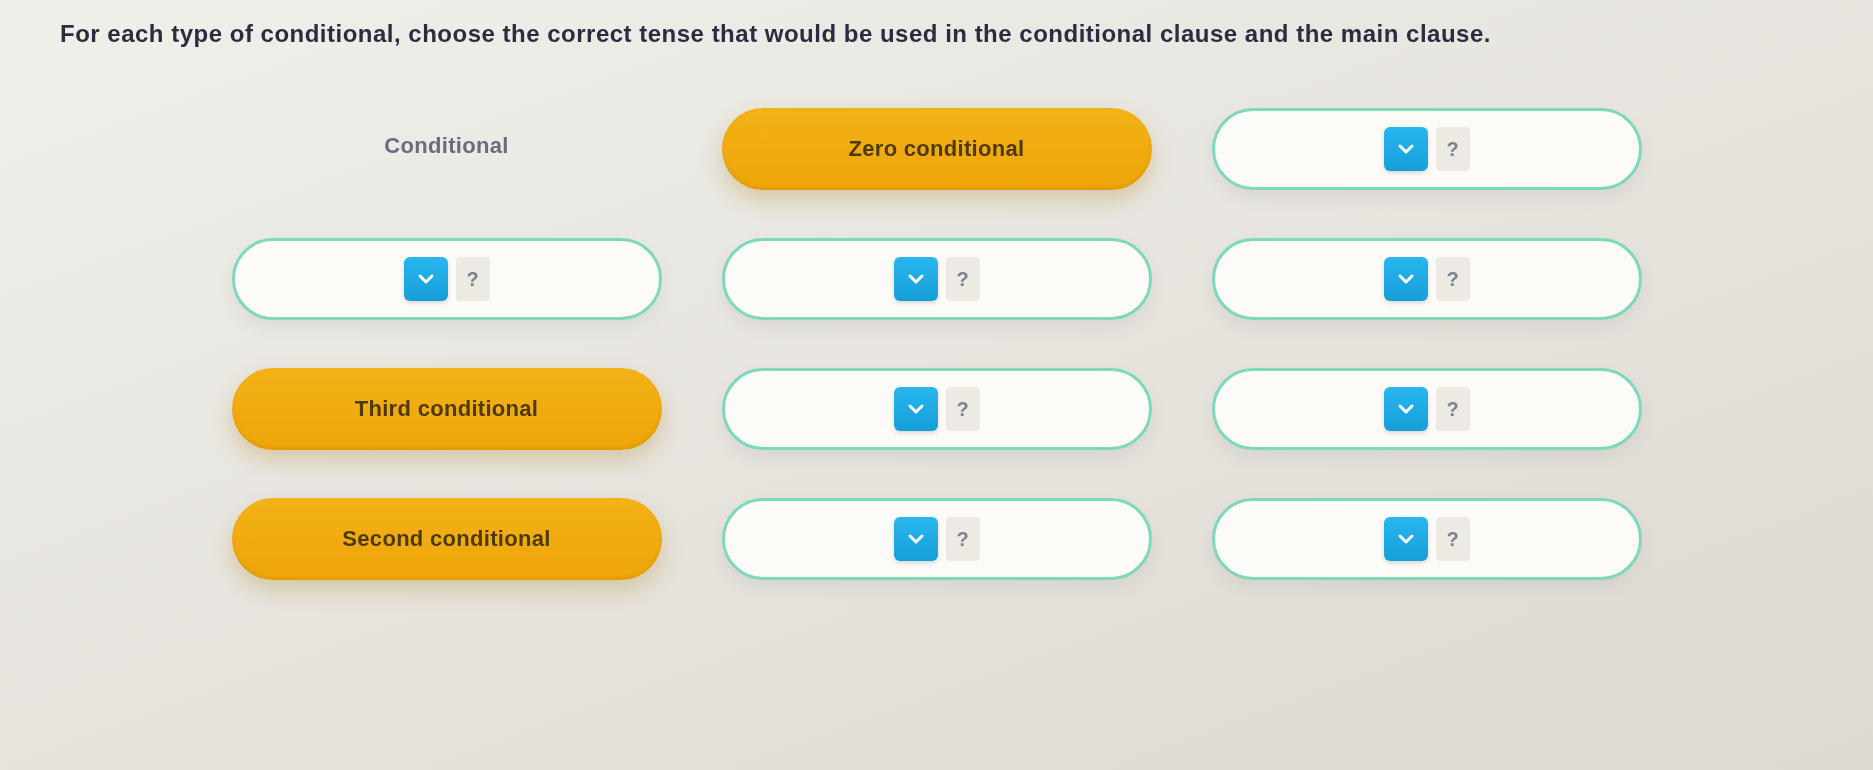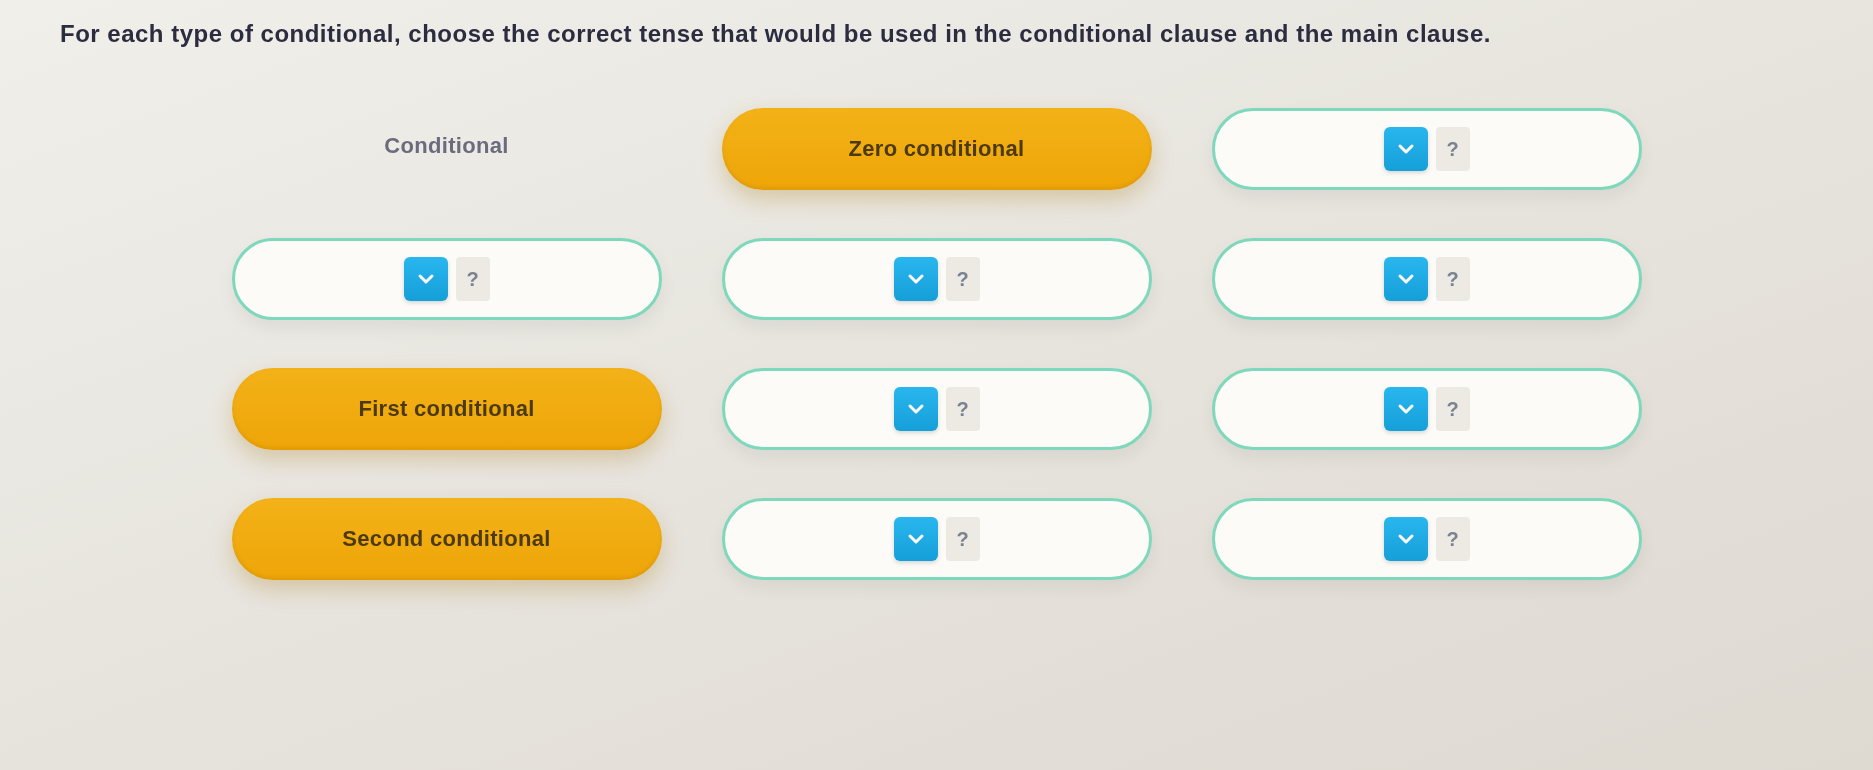--- a/index.html
+++ b/index.html
@@ -131,21 +131,21 @@
   <div class="pill-select">
     <span class="dd">
       <svg width="20" height="20" viewBox="0 0 20 20">
           <path d="M4 7 L10 13 L16 7" stroke="#ffffff" stroke-width="3" fill="none" stroke-linecap="round" stroke-linejoin="round"></path>
         </svg>
     </span>
     <span class="hint">?</span>
   </div>
 
   <div class="pill-label">
-    <span>First conditional</span>
+    <span>Third conditional</span>
   </div>
   <div class="pill-select">
     <span class="dd">
       <svg width="20" height="20" viewBox="0 0 20 20">
           <path d="M4 7 L10 13 L16 7" stroke="#ffffff" stroke-width="3" fill="none" stroke-linecap="round" stroke-linejoin="round"></path>
         </svg>
     </span>
     <span class="hint">?</span>
   </div>
   <div class="pill-select">

